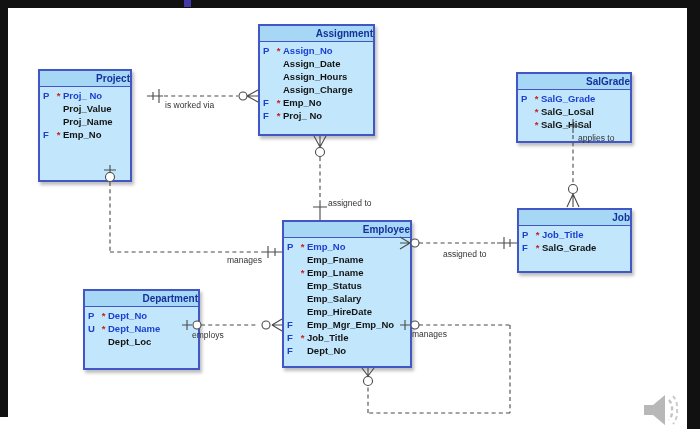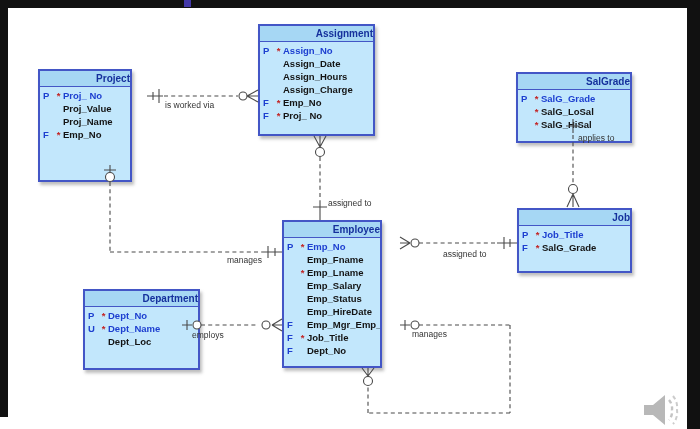--- a/index.html
+++ b/index.html
@@ -22,21 +22,21 @@
   .entity-body{padding-top:2px;}
   .attr-row{display:flex;height:13px;line-height:13px;font-size:9.5px;font-weight:bold;color:var(--attr_text);white-space:nowrap;}
   .attr-row .k{width:11px;padding-left:3px;color:var(--key_letter);flex:none;}
   .attr-row .s{width:9px;color:var(--required_star);flex:none;text-align:center;}
   .attr-row .n{flex:none;}
   .attr-row.pk .n{color:var(--pk_text);}
 
   #e-project   {left:38px; top:69px; width:94px;height:113px;}
   #e-assignment{left:258px;top:24px; width:117px;height:112px;}
   #e-salgrade  {left:516px;top:48px; width:116px;height:71px;margin-top:24px;}
-  #e-employee  {left:282px;top:220px;width:100px;height:148px;}
+  #e-employee  {left:282px;top:220px;width:130px;height:148px;}
   #e-job       {left:517px;top:208px;width:115px;height:65px;}
   #e-department{left:83px; top:289px;width:117px; height:81px;}
 
   
   #wires{position:absolute;left:0;top:0;width:700px;height:429px;pointer-events:none;}
   #wires path, #wires line{stroke:var(--connector);stroke-width:1.1;fill:none;}
   #wires .dash{stroke-dasharray:4 3.2;}
   #wires circle{stroke:var(--connector);stroke-width:1.1;fill:#ffffff;}
   #wires text{fill:var(--label_text);font-size:8.5px;font-family:"Liberation Sans",sans-serif;stroke:none;}
 
@@ -144,26 +144,26 @@
           <span class="n">Emp_Fname</span>
         </div>
         <div class="attr-row">
           <span class="k"></span>
           <span class="s">*</span>
           <span class="n">Emp_Lname</span>
         </div>
         <div class="attr-row">
           <span class="k"></span>
           <span class="s"></span>
+          <span class="n">Emp_Status</span>
+        </div>
+        <div class="attr-row">
+          <span class="k"></span>
+          <span class="s"></span>
           <span class="n">Emp_Salary</span>
-        </div>
-        <div class="attr-row">
-          <span class="k"></span>
-          <span class="s"></span>
-          <span class="n">Emp_Status</span>
         </div>
         <div class="attr-row">
           <span class="k"></span>
           <span class="s"></span>
           <span class="n">Emp_HireDate</span>
         </div>
         <div class="attr-row">
           <span class="k">F</span>
           <span class="s"></span>
           <span class="n">Emp_Mgr_Emp_No</span>

